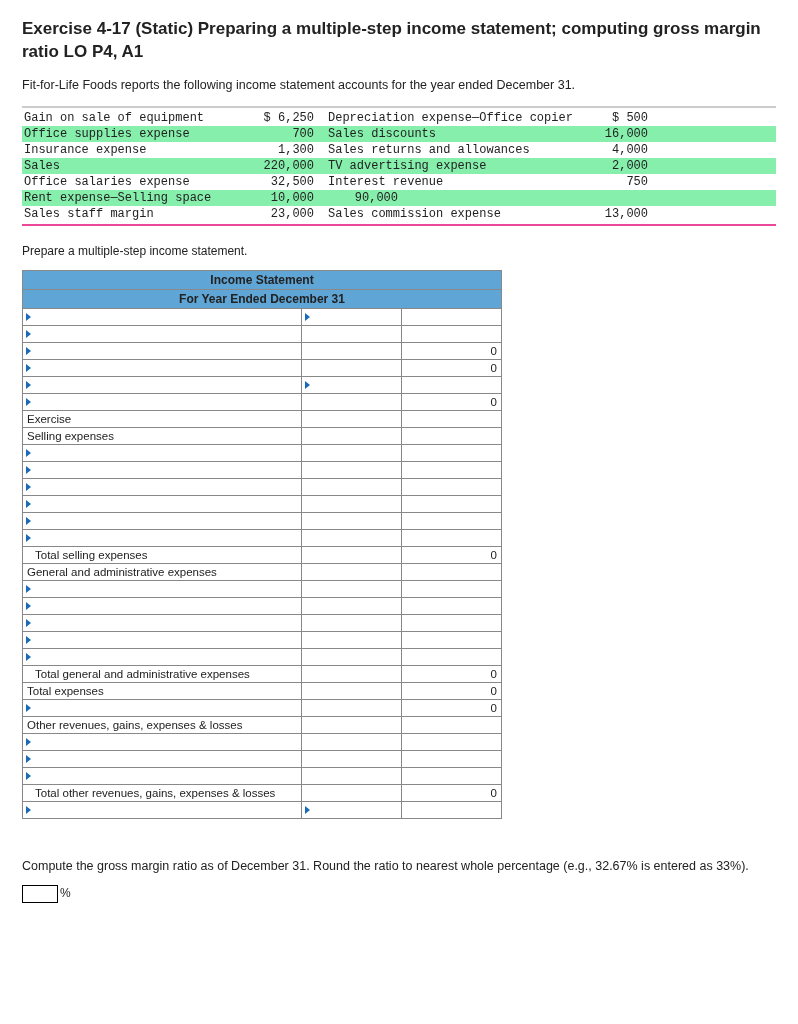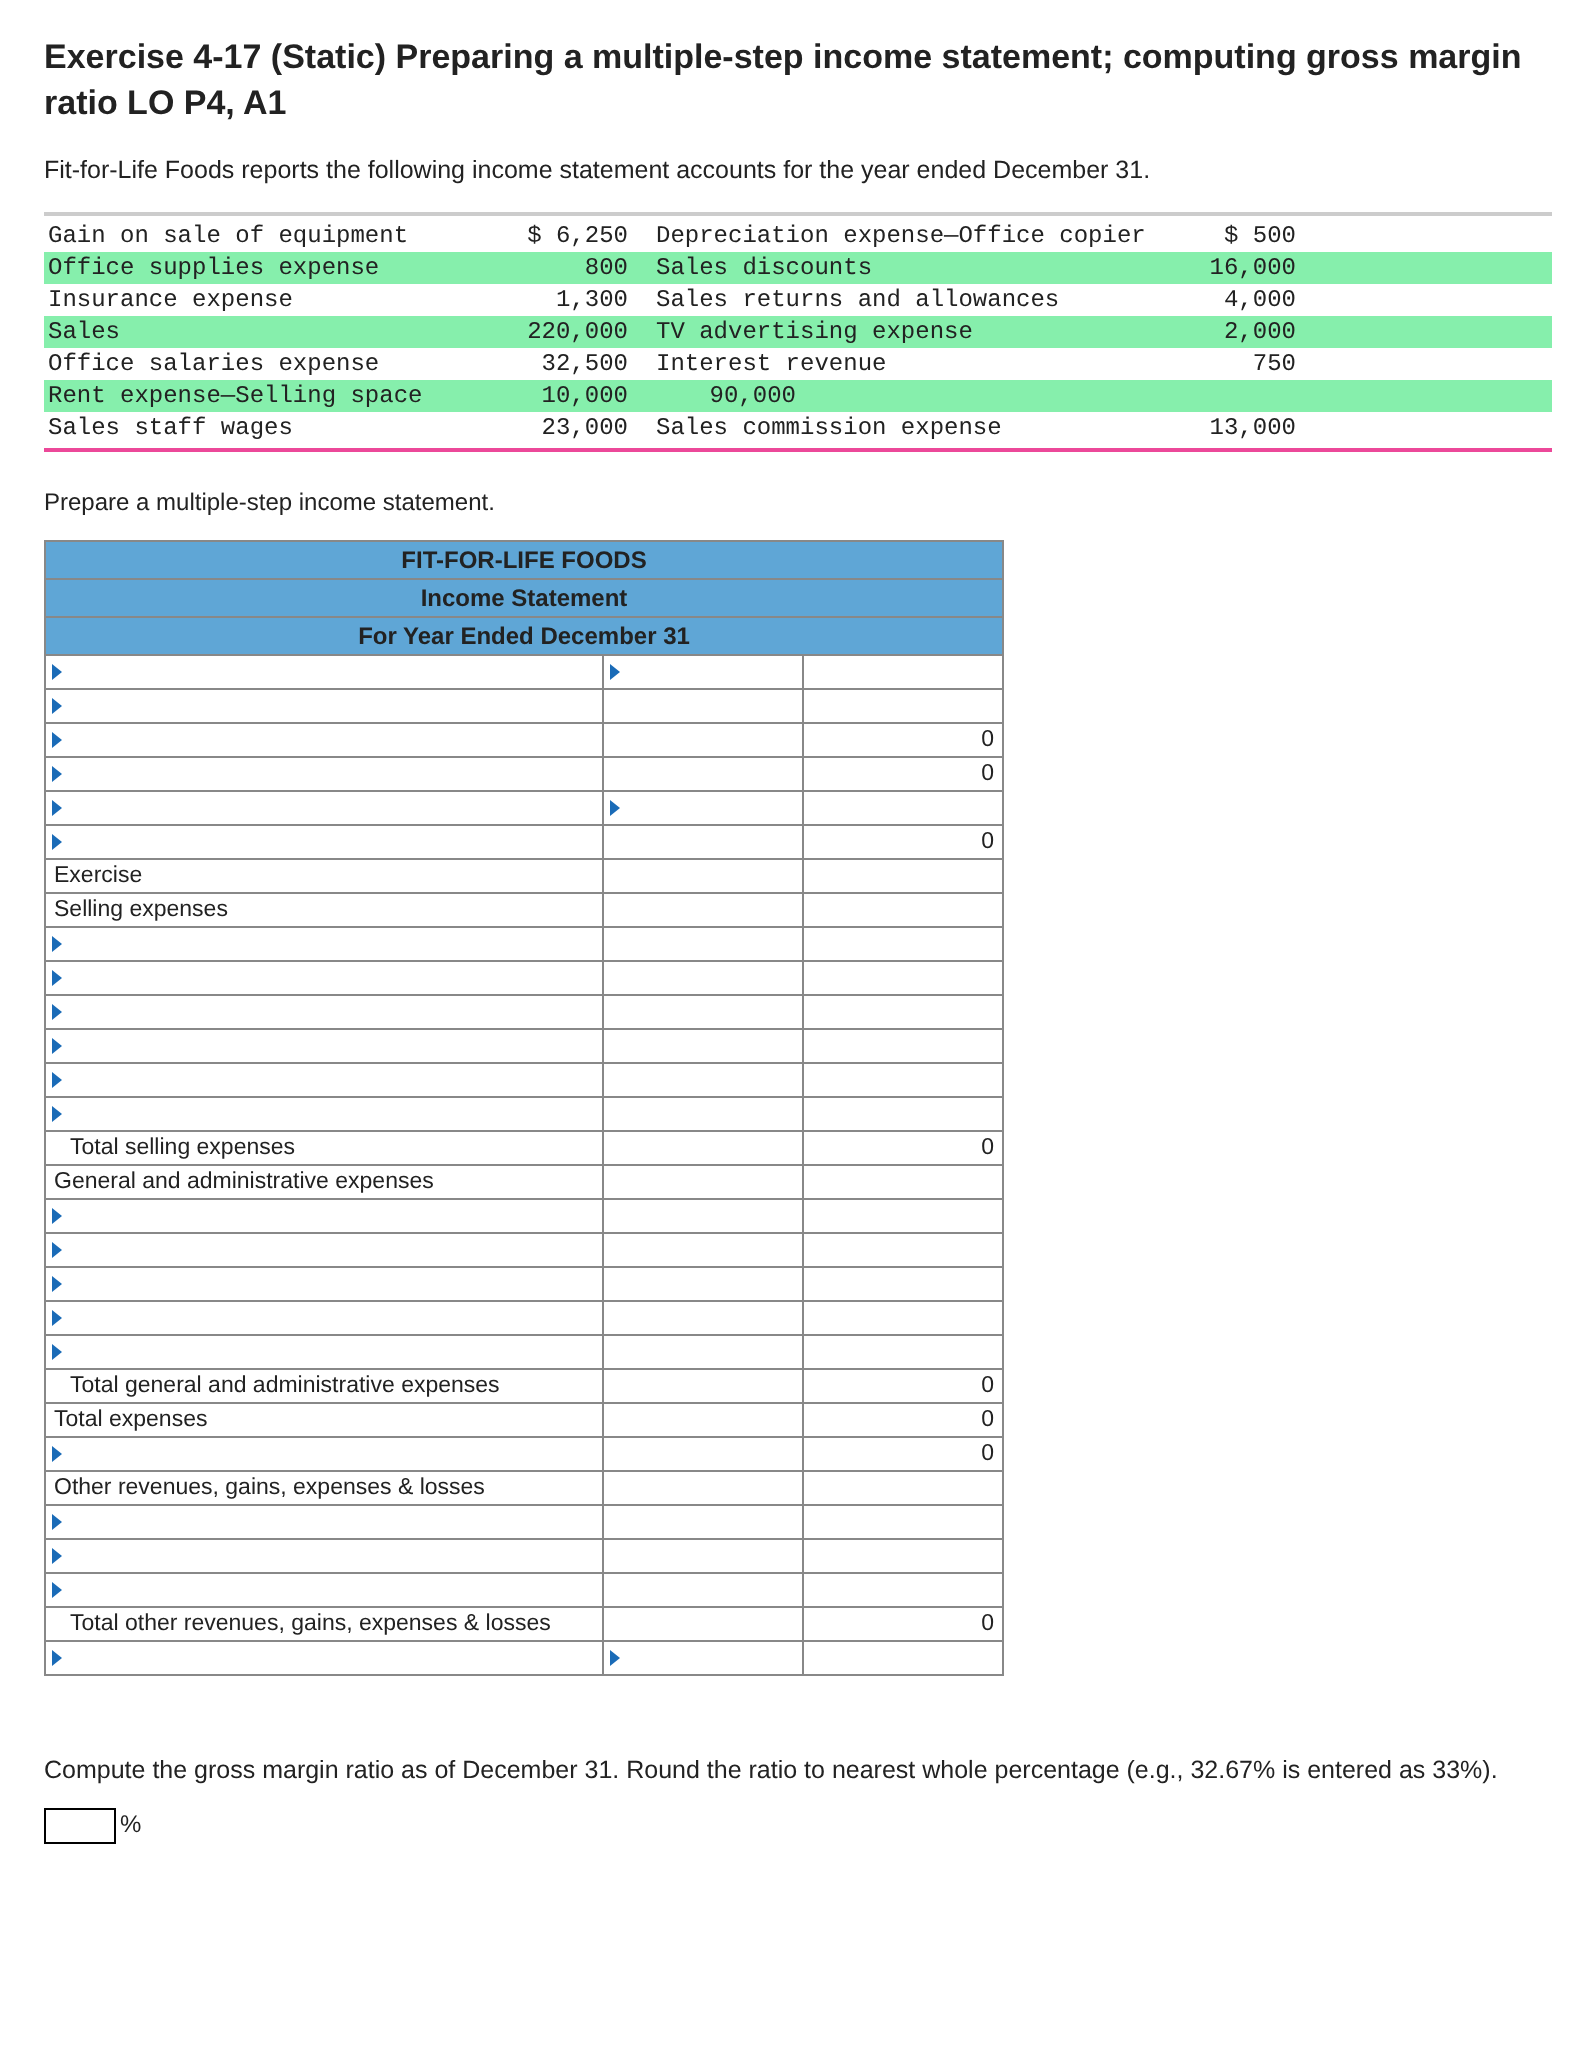--- a/index.html
+++ b/index.html
@@ -113,21 +113,21 @@
 
 <div class="accts">
   <div class="row">
     <span class="c1">Gain on sale of equipment</span>
     <span class="c2">$  6,250</span>
     <span class="c3">Depreciation expense—Office copier</span>
     <span class="c4">$    500</span>
   </div>
   <div class="row stripe">
     <span class="c1">Office supplies expense</span>
-    <span class="c2">800</span>
+    <span class="c2">700</span>
     <span class="c3">Sales discounts</span>
     <span class="c4">16,000</span>
   </div>
   <div class="row">
     <span class="c1">Insurance expense</span>
     <span class="c2">1,300</span>
     <span class="c3">Sales returns and allowances</span>
     <span class="c4">4,000</span>
   </div>
   <div class="row stripe">
@@ -141,34 +141,31 @@
     <span class="c2">32,500</span>
     <span class="c3">Interest revenue</span>
     <span class="c4">750</span>
   </div>
   <div class="row stripe">
     <span class="c1">Rent expense—Selling space</span>
     <span class="c2">10,000</span>
     <span class="c4">90,000</span>
   </div>
   <div class="row">
-    <span class="c1">Sales staff wages</span>
+    <span class="c1">Sales staff margin</span>
     <span class="c2">23,000</span>
     <span class="c3">Sales commission expense</span>
     <span class="c4">13,000</span>
   </div>
 </div>
 
 <p>Prepare a multiple-step income statement.</p>
 
 <table class="worksheet">
   <tbody>
-      <tr>
-        <td class="hd" colspan="3">FIT-FOR-LIFE FOODS</td>
-      </tr>
   <tr>
         <td class="hd" colspan="3">Income Statement</td>
       </tr>
   <tr>
         <td class="hd" colspan="3">For Year Ended December 31</td>
       </tr>
 
   <tr>
         <td class="col-lbl dd"></td>
         <td class="col-a ddr"></td>

